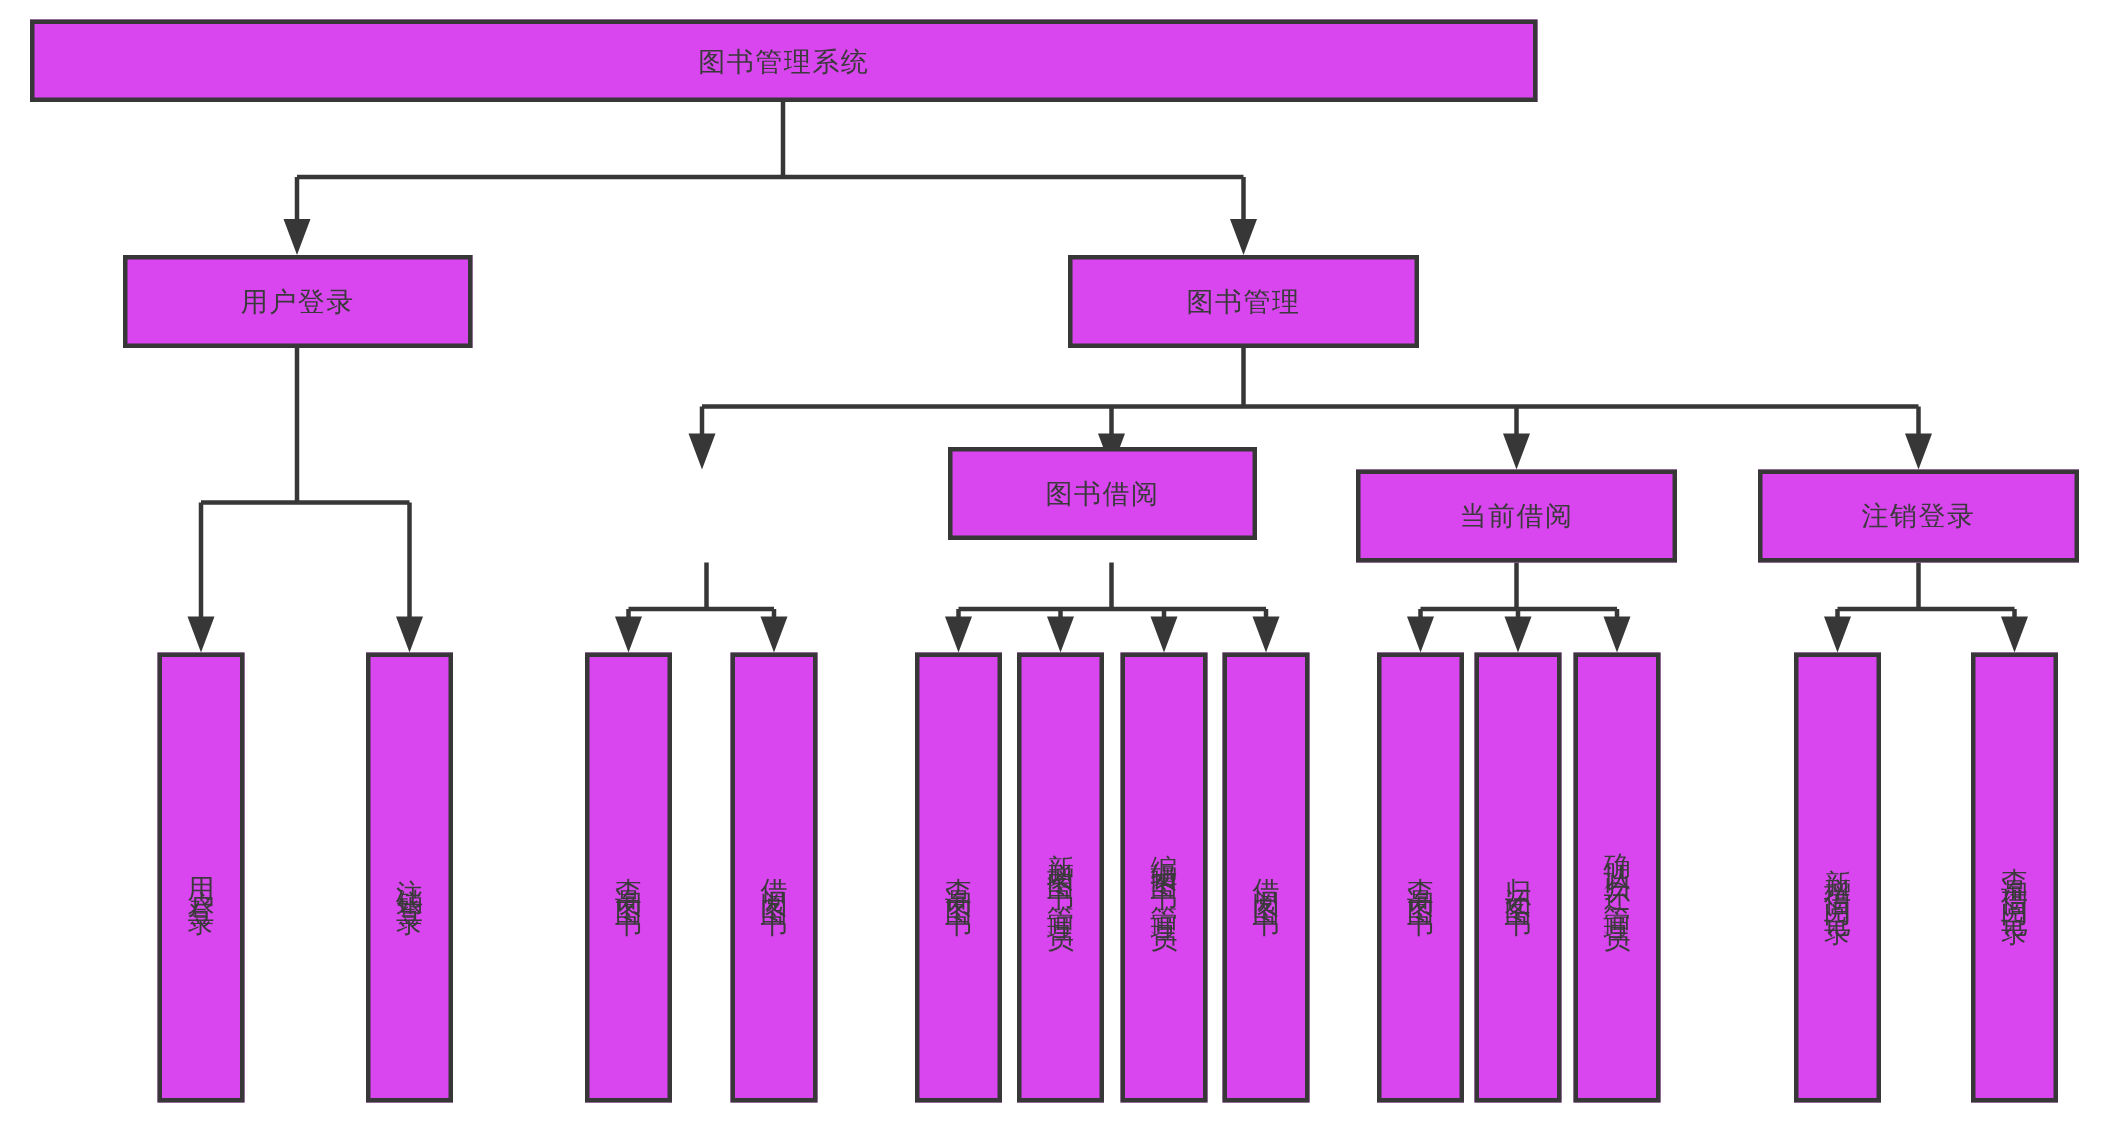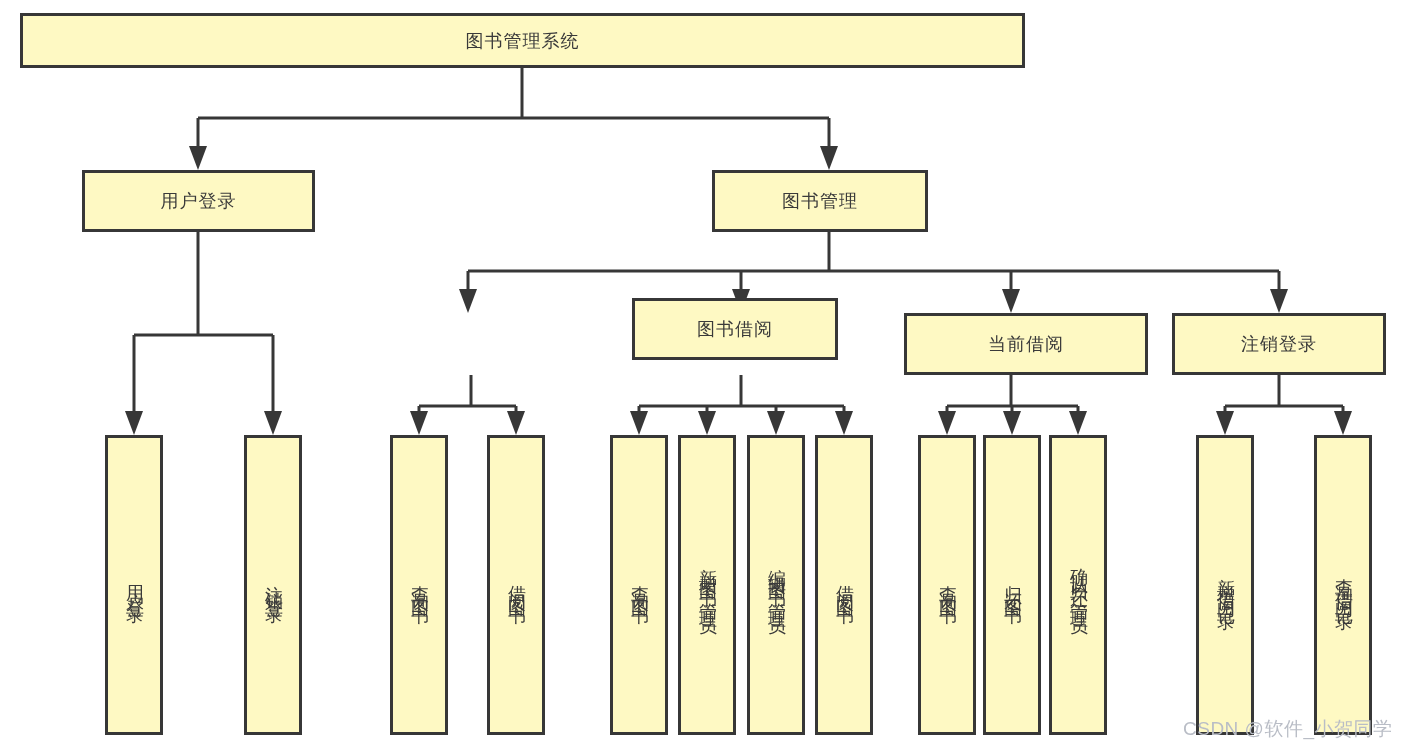--- a/index.html
+++ b/index.html
@@ -15,50 +15,49 @@
     background:var(--bg);
     overflow:hidden;
   }
   #edges{position:absolute;left:0;top:0;width:1405px;height:747px;}
   .edge{stroke:var(--line);stroke-width:3;fill:none;}
   .arrow{fill:var(--line);stroke:none;}
   .node{
     position:absolute;
     box-sizing:border-box;
     border:3px solid var(--line);
-    background:#fef9c3;
+    background:#d946ef;
     display:flex;
     align-items:center;
     justify-content:center;
     color:#3a3a3a;
     font-size:18px;
     letter-spacing:1px;
-    font-family:Liberation Mono, monospace;
   }
   .node.leaf{
     width:58px;
     top:435px;
     height:300px;
     letter-spacing:0;
   }
   .leaf .vtext{
     writing-mode:vertical-rl;
     text-orientation:mixed;
     letter-spacing:7px;
     font-size:18px;
     line-height:1;
     white-space:nowrap;
   }
   
   .n-root        {left:20px;  top:13px;  width:1005px; height:55px;}
   .n-user-login  {left:82px;  top:170px; width:233px;  height:62px;}
-  .n-book-mgmt   {left:712px; top:170px; width:216px;  height:62px;}
+  .n-book-mgmt   {left:712px; top:170px; width:234px;  height:62px;}
   .n-new-books   {left:364px; top:313px; width:214px;  height:62px;}
   .n-book-borrow {left:632px; top:298px; width:206px;  height:62px;}
-  .n-current     {left:904px; top:313px; width:244px;  height:62px;}
+  .n-current     {left:904px; top:313px; width:214px;  height:62px;}
   .n-records     {left:1172px;top:313px; width:214px;  height:62px;}
   
   .l-g1a{left:105px;}  .l-g1b{left:244px;}
   .l-g2a{left:390px;}  .l-g2b{left:487px;}
   .l-g3a{left:610px;}  .l-g3b{left:678px;} .l-g3c{left:747px;} .l-g3d{left:815px;}
   .l-g4a{left:918px;}  .l-g4b{left:983px;} .l-g4c{left:1049px;}
   .l-g5a{left:1196px;} .l-g5b{left:1314px;}
   .watermark{
     position:absolute;
     left:1183px;top:716px;
@@ -207,14 +206,13 @@
     <span class="vtext">确认归还（管理员）</span>
   </div>
 
   <div class="node leaf l-g5a">
     <span class="vtext">新增借阅记录</span>
   </div>
   <div class="node leaf l-g5b">
     <span class="vtext">查询借阅记录</span>
   </div>
 
-  <div class="watermark">CSDN @软件_小贺同学</div>
 </div>
 
 </body></html>

